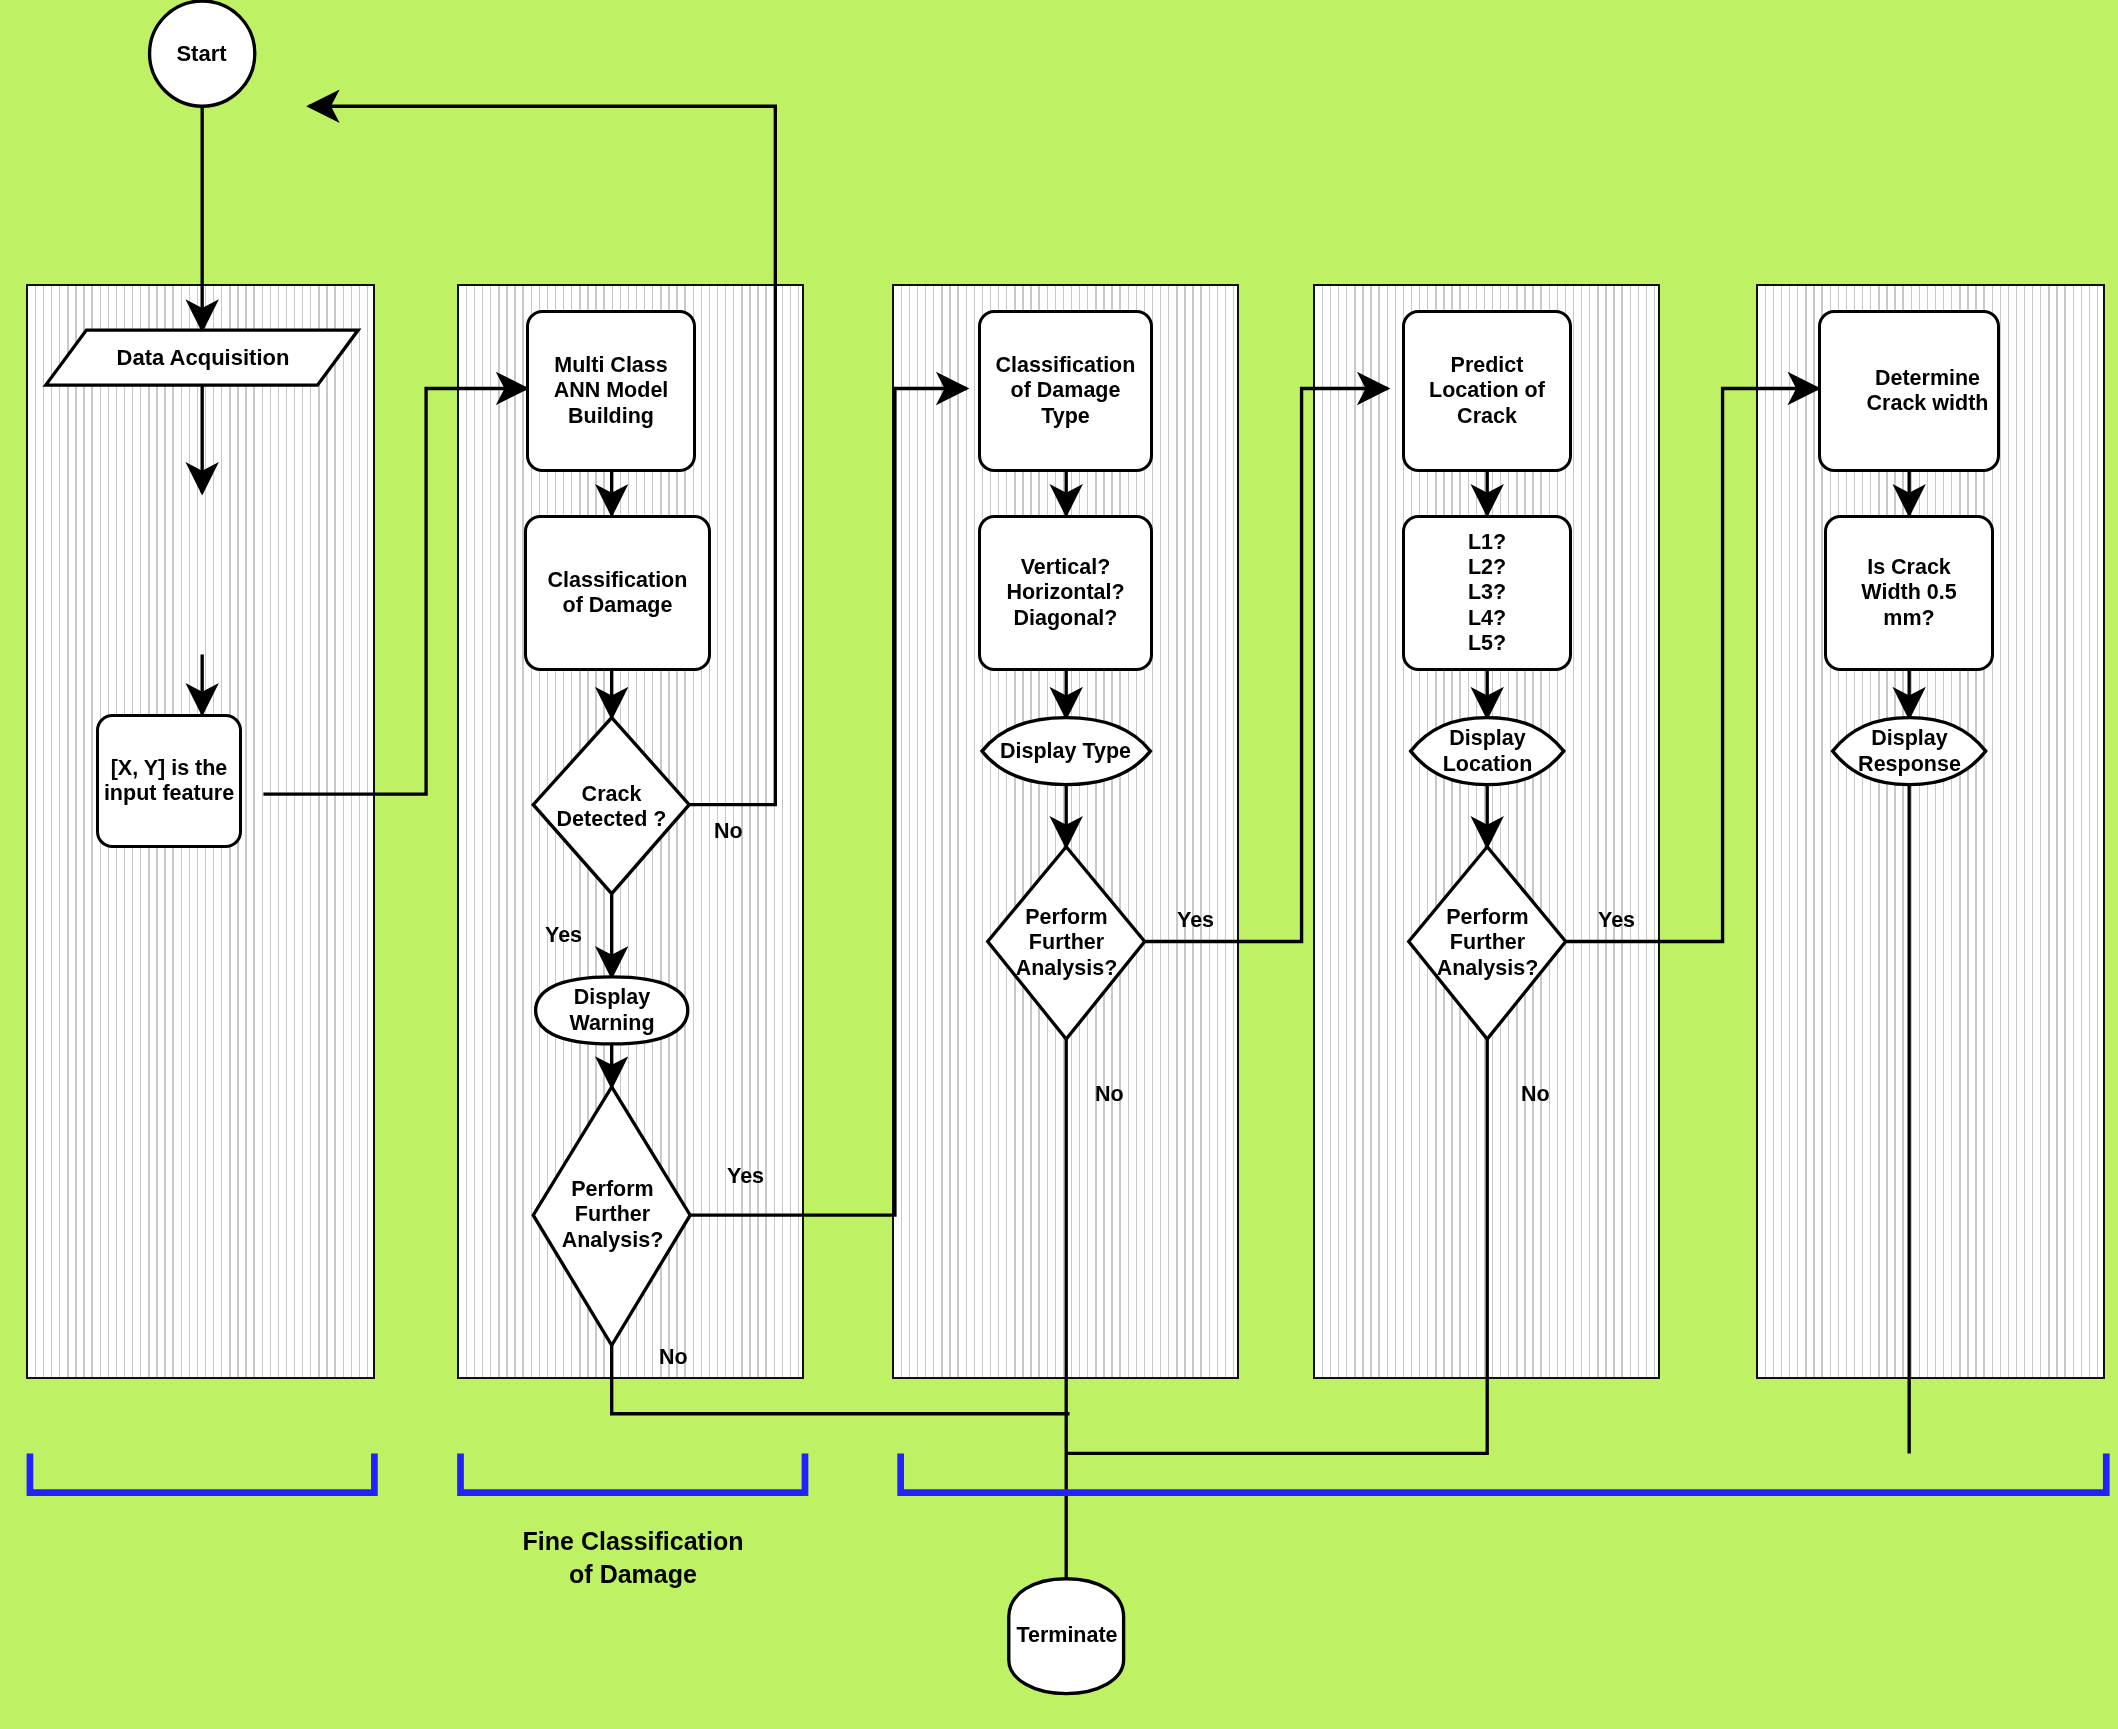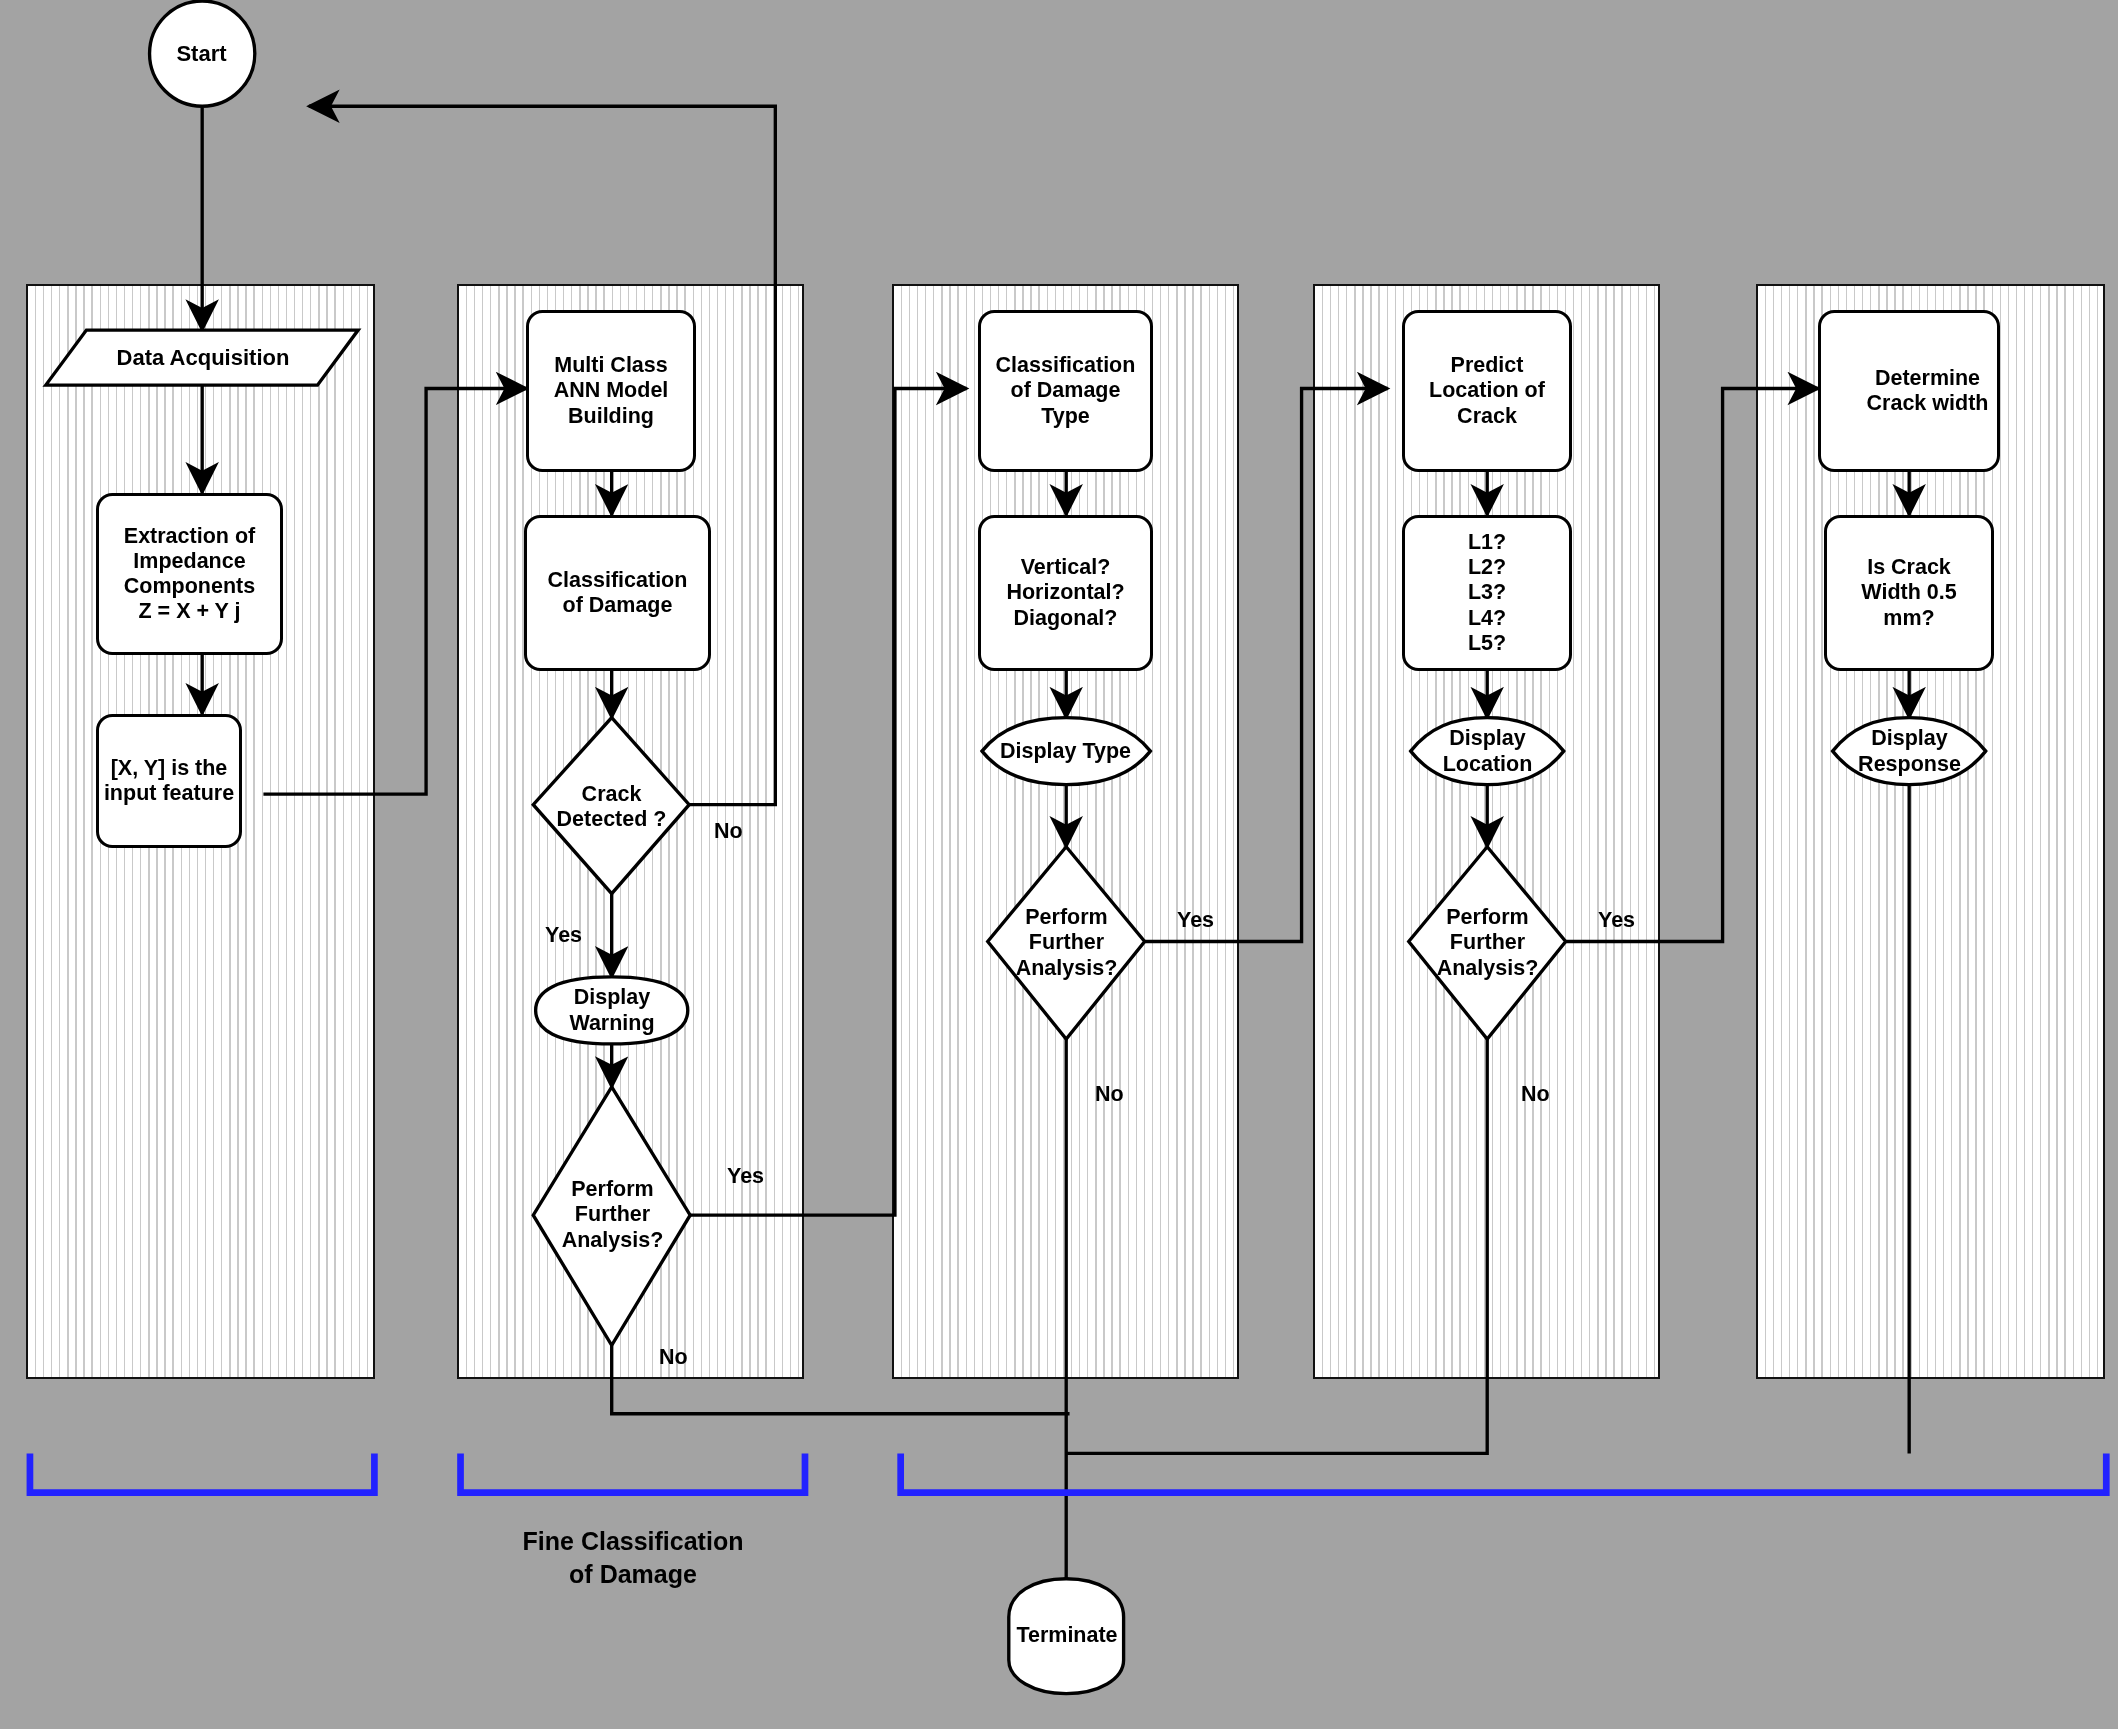--- a/index.html
+++ b/index.html
@@ -1,19 +1,19 @@
 <!DOCTYPE html>
 <html style="font-size:7.7px"><head>
 <meta charset="utf-8">
 <style>
   html,body{margin:0;padding:0;background:#ffffff;}
   #stage{
     position:relative;
     width:2119px;height:1729px;
-    background:#a3a3a3;
+    background:#bef264;
     font-family:"Liberation Sans", sans-serif;
     overflow:hidden;
   }
   svg.layer{position:absolute;left:0;top:0;width:2119px;height:1729px;}
   .lane{
     position:absolute;
     border:2.9px solid #111111;
     background-image:repeating-linear-gradient(
        to right,#ffffff 0px,#ffffff 6.7px,#c9c9c9 6.7px,#c9c9c9 8.1px);
     box-sizing:border-box;
@@ -153,24 +153,20 @@
       <path d="M62,3045 L62,3120 L782,3120 L782,3045"></path>
       <path d="M962,3045 L962,3120 L1682,3120 L1682,3045"></path>
       <path d="M1882,3045 L1882,3120 L4402,3120 L4402,3045"></path>
     </g>
   </svg>
 
   <div class="shapetext" style="left:149px;top:30px;width:105px;height:48px;font-size:22px;">Start</div>
 
   <div class="shapetext" style="left:57px;top:335px;width:292px;height:45px;font-size:22px;">Data Acquisition</div>
 
-  <div class="node rrect" style="left:96px;top:493px;width:187px;height:162px;font-size:21.5px;">Extraction of
-Impedance
-Components
-Z = X + Y j</div>
 
   <div class="node rrect" style="left:96px;top:714px;width:146px;height:134px;font-size:21.5px;">[X, Y] is the
 input feature</div>
 
   <div class="node rrect" style="left:526px;top:310px;width:170px;height:162px;font-size:21.5px;">Multi Class
 ANN Model
 Building</div>
 
   <div class="node rrect" style="left:524px;top:515px;width:187px;height:156px;font-size:21.5px;">Classification
 of Damage</div>

